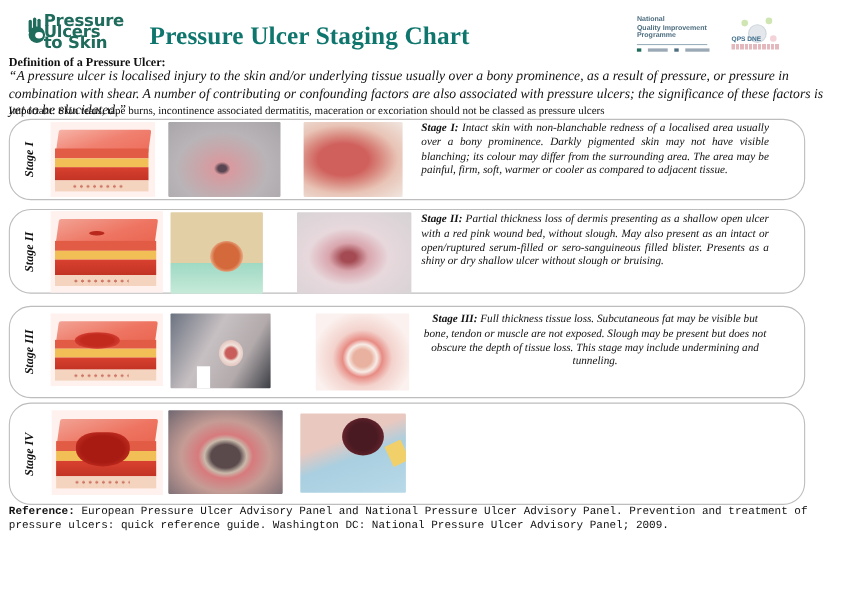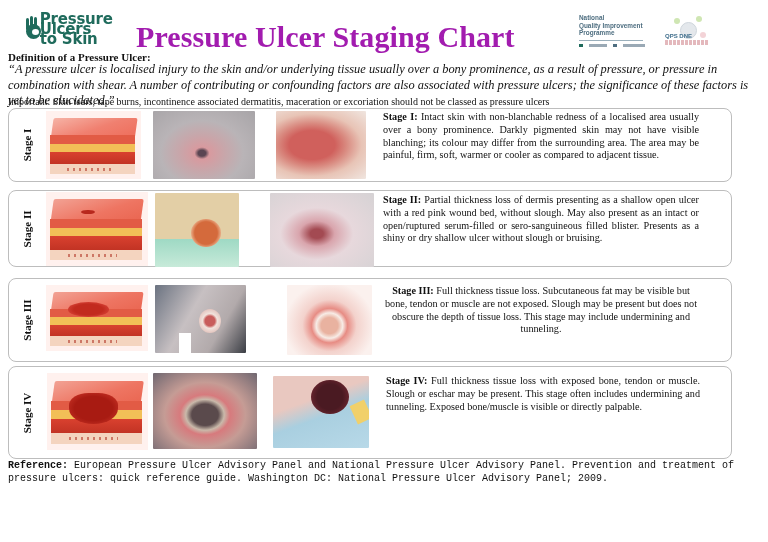--- a/index.html
+++ b/index.html
@@ -11,42 +11,42 @@
   .logo-left { left:24px; top:14px; width:100px; height:30px; display:flex; align-items:center; }
   .logo-hand { width:18px; height:26px; position:relative; margin-right:4px; }
   .logo-hand .palm { position:absolute; left:2px; top:8px; width:15px; height:15px; border-radius:50%;
                      background:#1f6b5c; }
   .logo-hand .palm::after { content:""; position:absolute; left:6px; top:5px; width:7px; height:6px;
                      border-radius:50%; background:#fff; }
   .logo-hand .f1,.logo-hand .f2,.logo-hand .f3 { position:absolute; top:0; width:3px; height:12px; background:#1f6b5c; border-radius:2px; }
   .logo-hand .f1 { left:2px; top:2px; } .logo-hand .f2 { left:6px; } .logo-hand .f3 { left:10px; top:1px; }
   .logo-text { font-family:"DejaVu Sans", sans-serif; font-size:15px; line-height:10px; color:#1f6b5c; font-weight:bold; letter-spacing:-0.2px; }
 
-  .title { left:136px; top:20px; font-size:30px; font-weight:bold; color:#a21caf; letter-spacing:0.1px; }
+  .title { left:136px; top:20px; font-size:23px; font-weight:bold; color:#0f766e; letter-spacing:0.1px; }
 
   .nqip { left:579px; top:14px; width:70px; }
   .nqip-text { font-family:"Liberation Sans", sans-serif; font-size:6.4px; line-height:7.5px; color:#4e6e80; font-weight:bold; }
   .nqip-rule { height:1px; background:#9bb0bc; margin:3px 0 3px; width:64px; }
   .nqip-marks { display:flex; gap:6px; align-items:center; }
   .nqip-marks span { display:inline-block; height:3px; background:#9aa9b5; }
 
   .qps { left:660px; top:14px; width:70px; height:36px; }
   .qps .ball { position:absolute; left:20px; top:8px; width:15px; height:15px; border-radius:50%; background:#e4e8ec; border:1px solid #cfd6dc; }
   .qps .node { position:absolute; width:6px; height:6px; border-radius:50%; background:#cfe6b3; }
   .qps .txt { position:absolute; left:5px; top:19px; font-family:"Liberation Sans", sans-serif; font-size:6px; color:#3f6e8c; font-weight:bold; }
   .qps .sub { position:absolute; left:5px; top:26px; width:44px; height:5px; background:repeating-linear-gradient(90deg,#d89aa0 0 3px,#fff 3px 4px); opacity:.7; }
 
   
   .def-heading { left:8px; top:51px; font-size:11px; font-weight:bold; }
   .def-quote { left:8px; top:62px; width:755px; font-size:12.4px; line-height:15.5px; font-style:italic; font-family:"Liberation Serif", serif; color:#111; }
   .important { left:8px; top:96px; font-size:10px; }
   .important b { font-weight:normal; }
 
   
-  .stage { position:absolute; left:8px; width:722px; border:1px solid #bdbdbd; border-radius:8px; background:#fff; }
+  .stage { position:absolute; left:8px; width:722px; border:1px solid #bdbdbd; border-radius:20px; background:#fff;font-style:italic; }
   .stage-label { position:absolute; left:10px; width:16px; display:flex; align-items:center; justify-content:center; }
   .stage-label span { transform:rotate(-90deg); white-space:nowrap; font-size:11px; font-weight:bold; }
   .stage-text { position:absolute; font-size:10.2px; line-height:12.8px; text-align:justify; }
   .stage-text b { font-weight:bold; }
 
   .img { position:absolute; overflow:hidden; }
   
   .diagram { background:#fff1ee; }
   .diagram .top { position:absolute; left:6%; top:10%; width:88%; height:34%;
                   background:linear-gradient(160deg,#f2a294 0%,#ee7562 55%,#e9644f 100%); transform:skewX(-8deg); border-radius:2px; }
@@ -182,20 +182,17 @@
       <div class="l3"></div>
       <div class="l4"></div>
       <div class="dots"></div>
     <div class="wound" style="left:22%;top:26%;width:48%;height:40%;border-radius:40% 40% 50% 50%;background:radial-gradient(ellipse,#a81b12 0 55%,#d23b2d 100%);"></div>
   </div>
   <div class="img photo" style="left:144px;top:6px;width:104px;height:76px;background:radial-gradient(ellipse at 50% 55%,#5a4a4c 0 18%,#c9b9aa 26%,#d77a7d 34%,#c59c95 55%,#6f6770 100%);"></div>
   <div class="img photo" style="left:264px;top:9px;width:96px;height:72px;background:linear-gradient(160deg,#e9c8c0 0 35%,#a9cfe0 55%,#b8d9e8 100%);">
     <div style="position:absolute;left:38px;top:4px;width:38px;height:34px;border-radius:50%;background:radial-gradient(circle,#4a1a22 0 50%,#6b2630 80%,#c99a98 100%);"></div>
     <div style="position:absolute;left:80px;top:26px;width:16px;height:20px;background:#f1d06a;transform:rotate(-25deg);"></div>
   </div>
-  <div class="stage-text" style="left:377px;top:8px;width:314px;">
-    <b>Stage IV:</b><span> Full thickness tissue loss with exposed bone, tendon or muscle. Slough or eschar may be present. This stage often includes undermining and tunneling. Exposed bone/muscle is visible or directly palpable.</span>
-  </div>
 </div>
 
 <div class="abs" style="left:8px;top:460px;width:758px;font-size:10px;line-height:12.5px;font-family:Liberation Mono, monospace;">
   <b>Reference:</b><span> European Pressure Ulcer Advisory Panel and National Pressure Ulcer Advisory Panel. Prevention and treatment of pressure ulcers: quick reference guide. Washington DC: National Pressure Ulcer Advisory Panel; 2009.</span>
 </div>
 
 </body></html>

